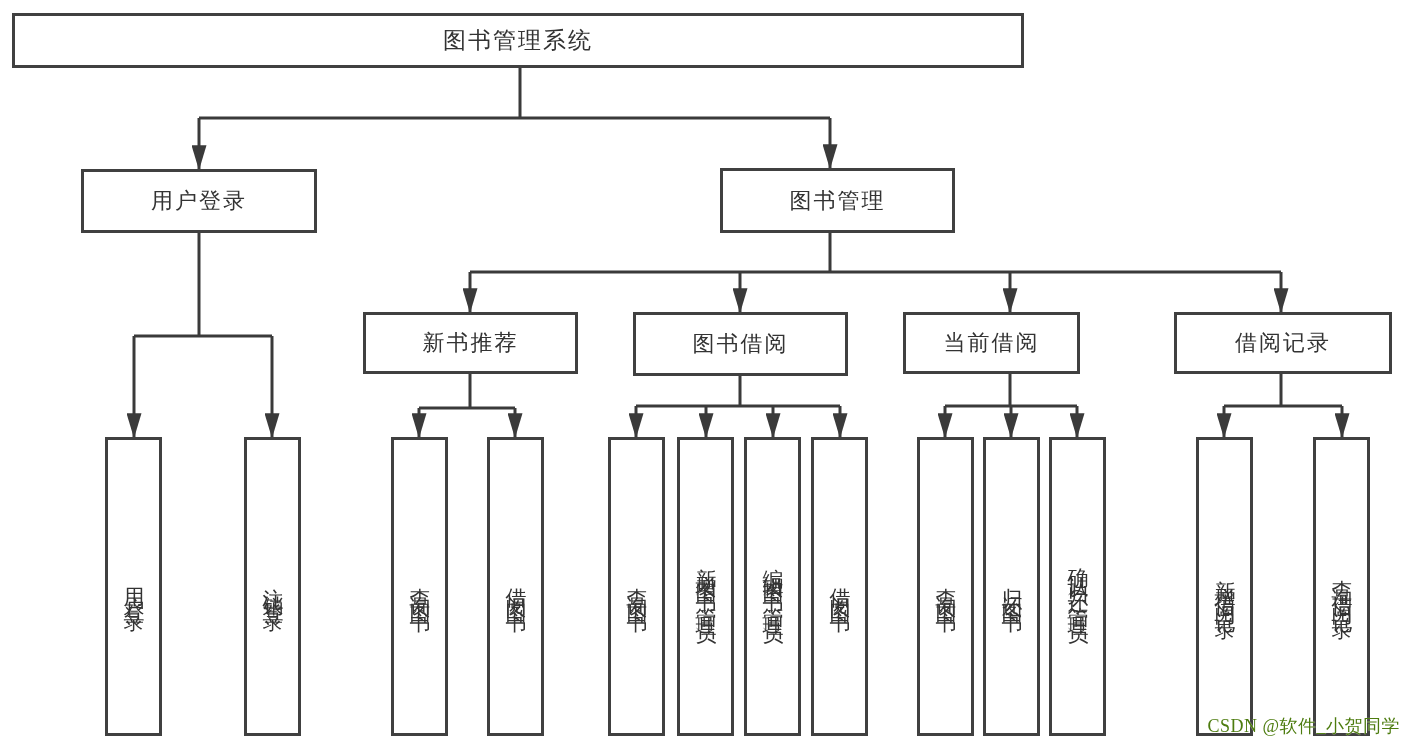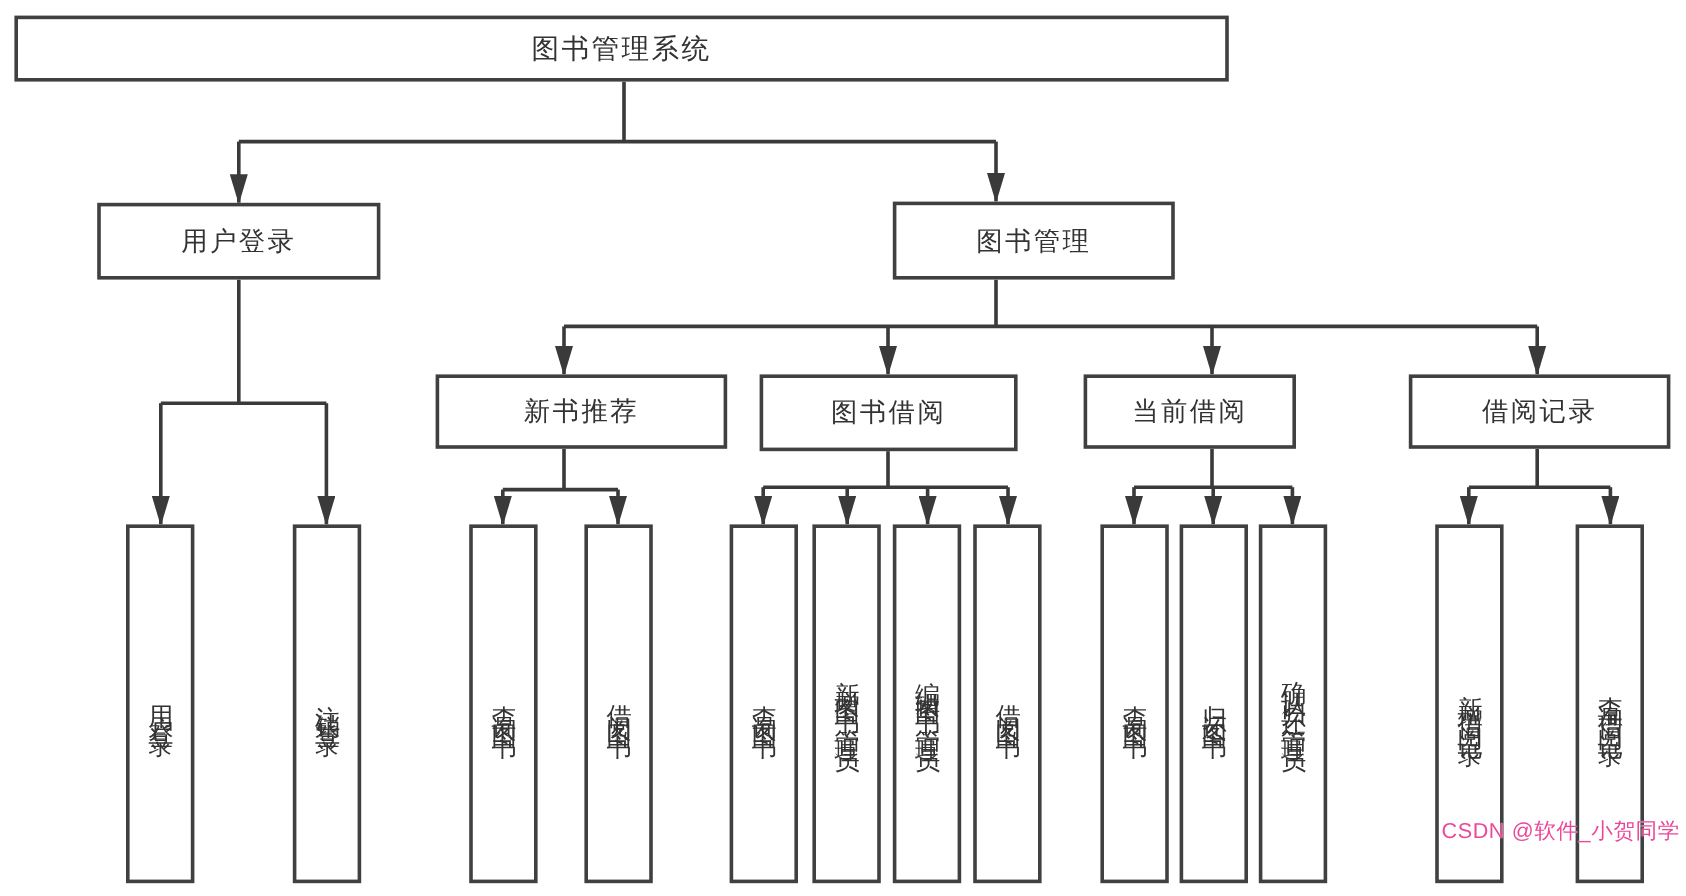--- a/index.html
+++ b/index.html
@@ -1,20 +1,20 @@
 <!DOCTYPE html>
 <html><head>
 <meta charset="utf-8">
 <style>
   html,body { margin:0; padding:0; background:#ffffff; }
   .stage {
     position:relative;
     width:1405px; height:747px;
     background:#ffffff;
-    font-family:Liberation Sans, sans-serif;
+    font-family:Liberation Serif, serif;
     color:#333333;
     overflow:hidden;
   }
   .wires { position:absolute; left:0; top:0; width:1405px; height:747px; }
   .node {
     position:absolute;
     box-sizing:border-box;
     border:3px solid #404040;
     background:#ffffff;
     display:flex; align-items:center; justify-content:center;
@@ -25,24 +25,24 @@
   .vtext {
     writing-mode:vertical-rl;
     text-orientation:mixed;
     font-size:21px;
     letter-spacing:8px;
     line-height:1;
     white-space:nowrap;
   }
   .watermark {
     position:absolute;
-    top:680px; right:5px;
+    top:714px; right:5px;
     font-size:18px;
     letter-spacing:0.5px;
-    color:#ec4899;
+    color:#4d7c0f;
     z-index:5;
     text-shadow:0 0 1px #ffffff;
   }
 </style>
 </head>
 <body>
 
 <div class="stage">
 
   <svg class="wires" viewBox="0 0 1405 747" xmlns="http://www.w3.org/2000/svg">
@@ -83,25 +83,25 @@
     </g>
   </svg>
 
   <div class="node h root" style="left:12px;top:13px;width:1012px;height:55px">
     <span>图书管理系统</span>
   </div>
 
   <div class="node h" style="left:81px;top:169px;width:236px;height:64px">
     <span>用户登录</span>
   </div>
-  <div class="node h" style="left:744px;top:168px;width:235px;height:65px">
+  <div class="node h" style="left:720px;top:168px;width:235px;height:65px">
     <span>图书管理</span>
   </div>
 
-  <div class="node h" style="left:363px;top:312px;width:243px;height:62px">
+  <div class="node h" style="left:363px;top:312px;width:215px;height:62px">
     <span>新书推荐</span>
   </div>
   <div class="node h" style="left:633px;top:312px;width:215px;height:64px">
     <span>图书借阅</span>
   </div>
   <div class="node h" style="left:903px;top:312px;width:177px;height:62px">
     <span>当前借阅</span>
   </div>
   <div class="node h" style="left:1174px;top:312px;width:218px;height:62px">
     <span>借阅记录</span>

